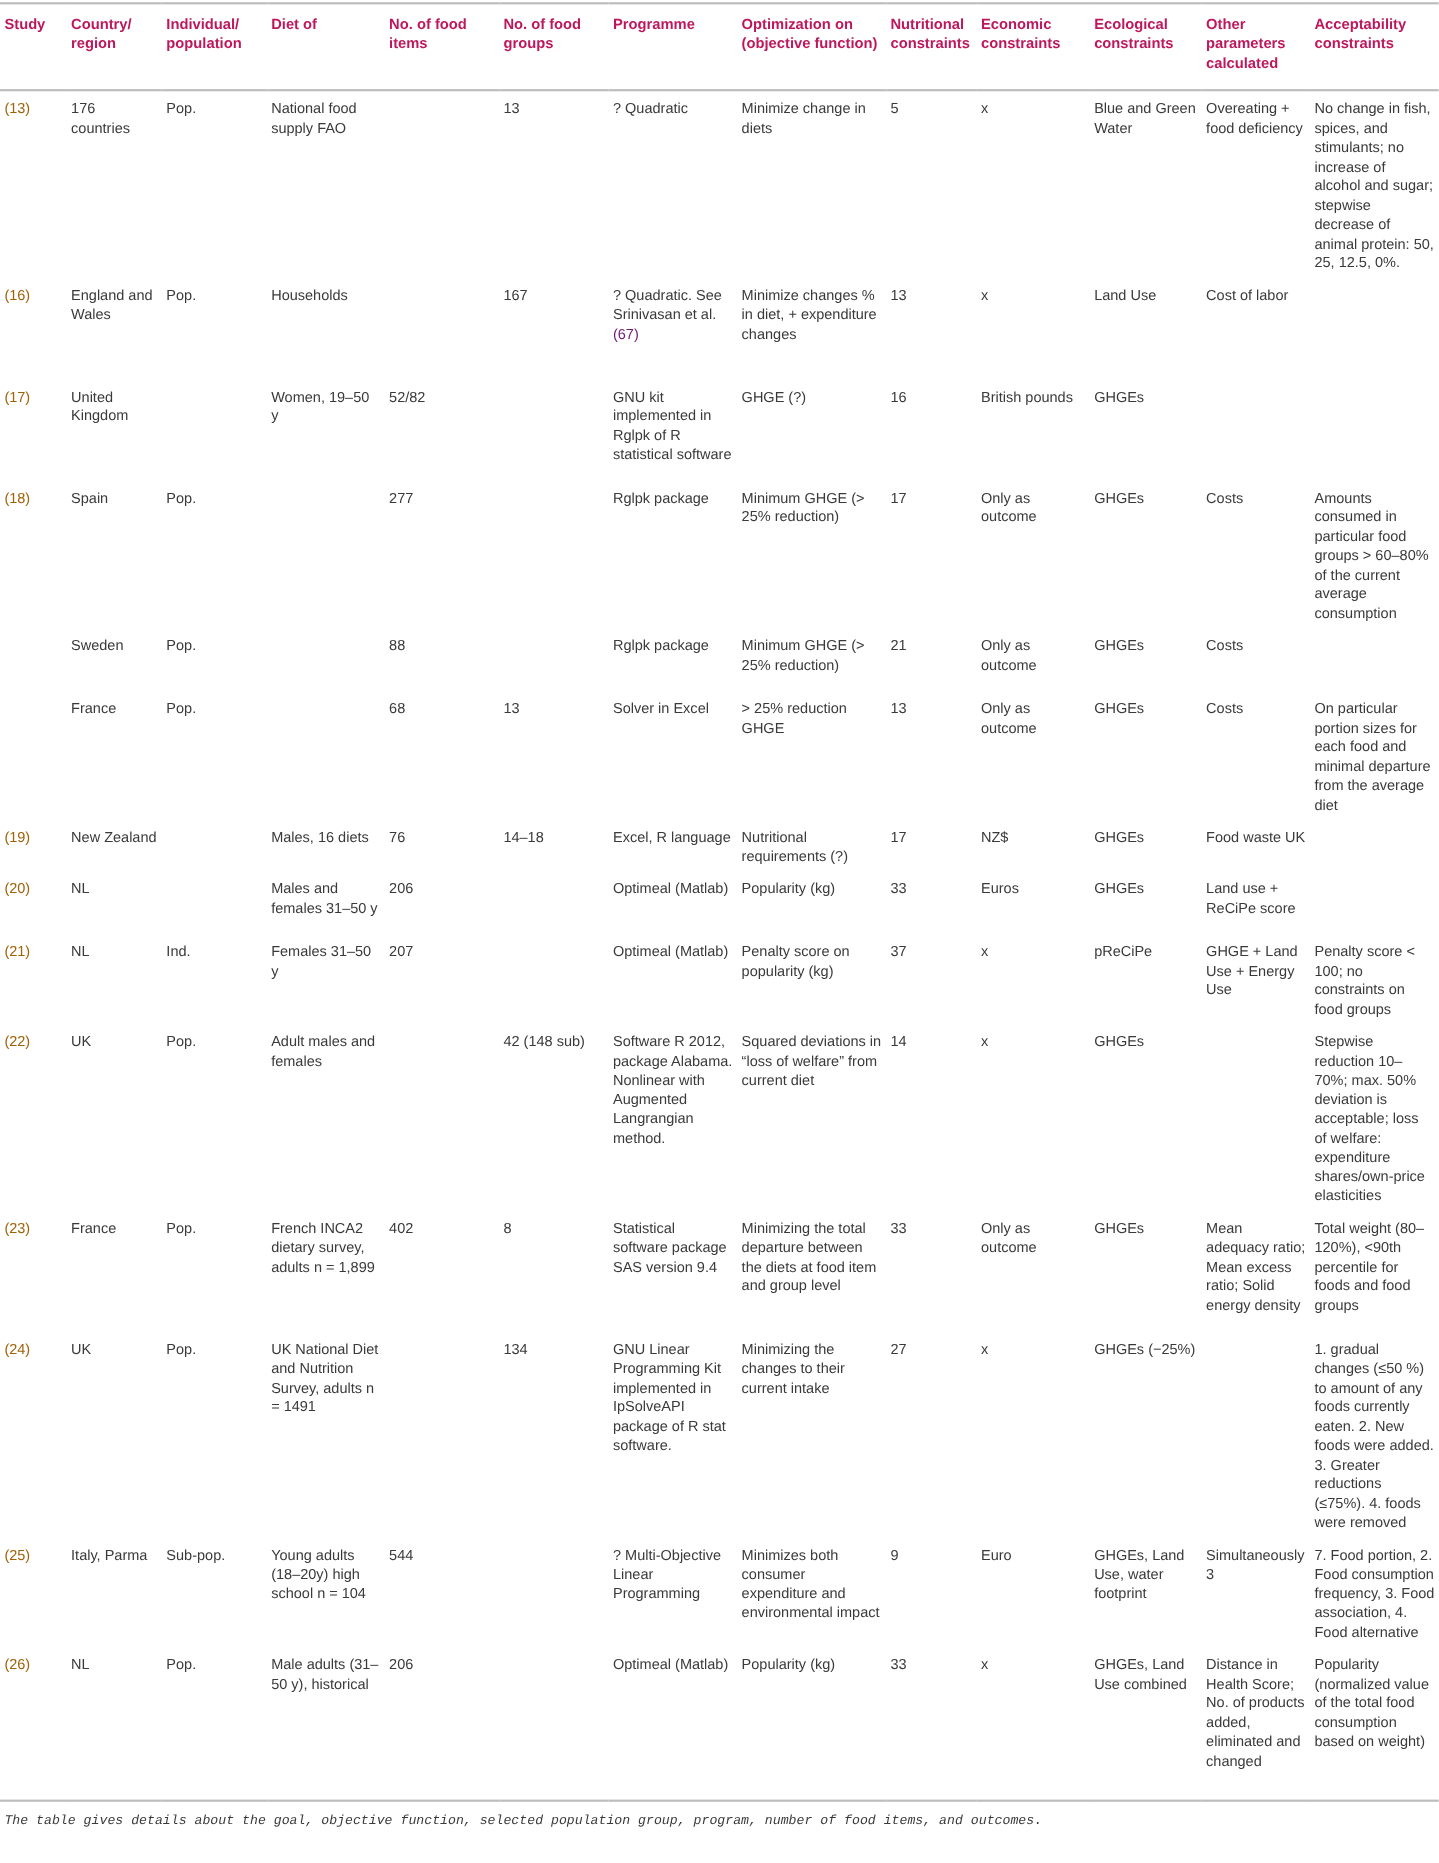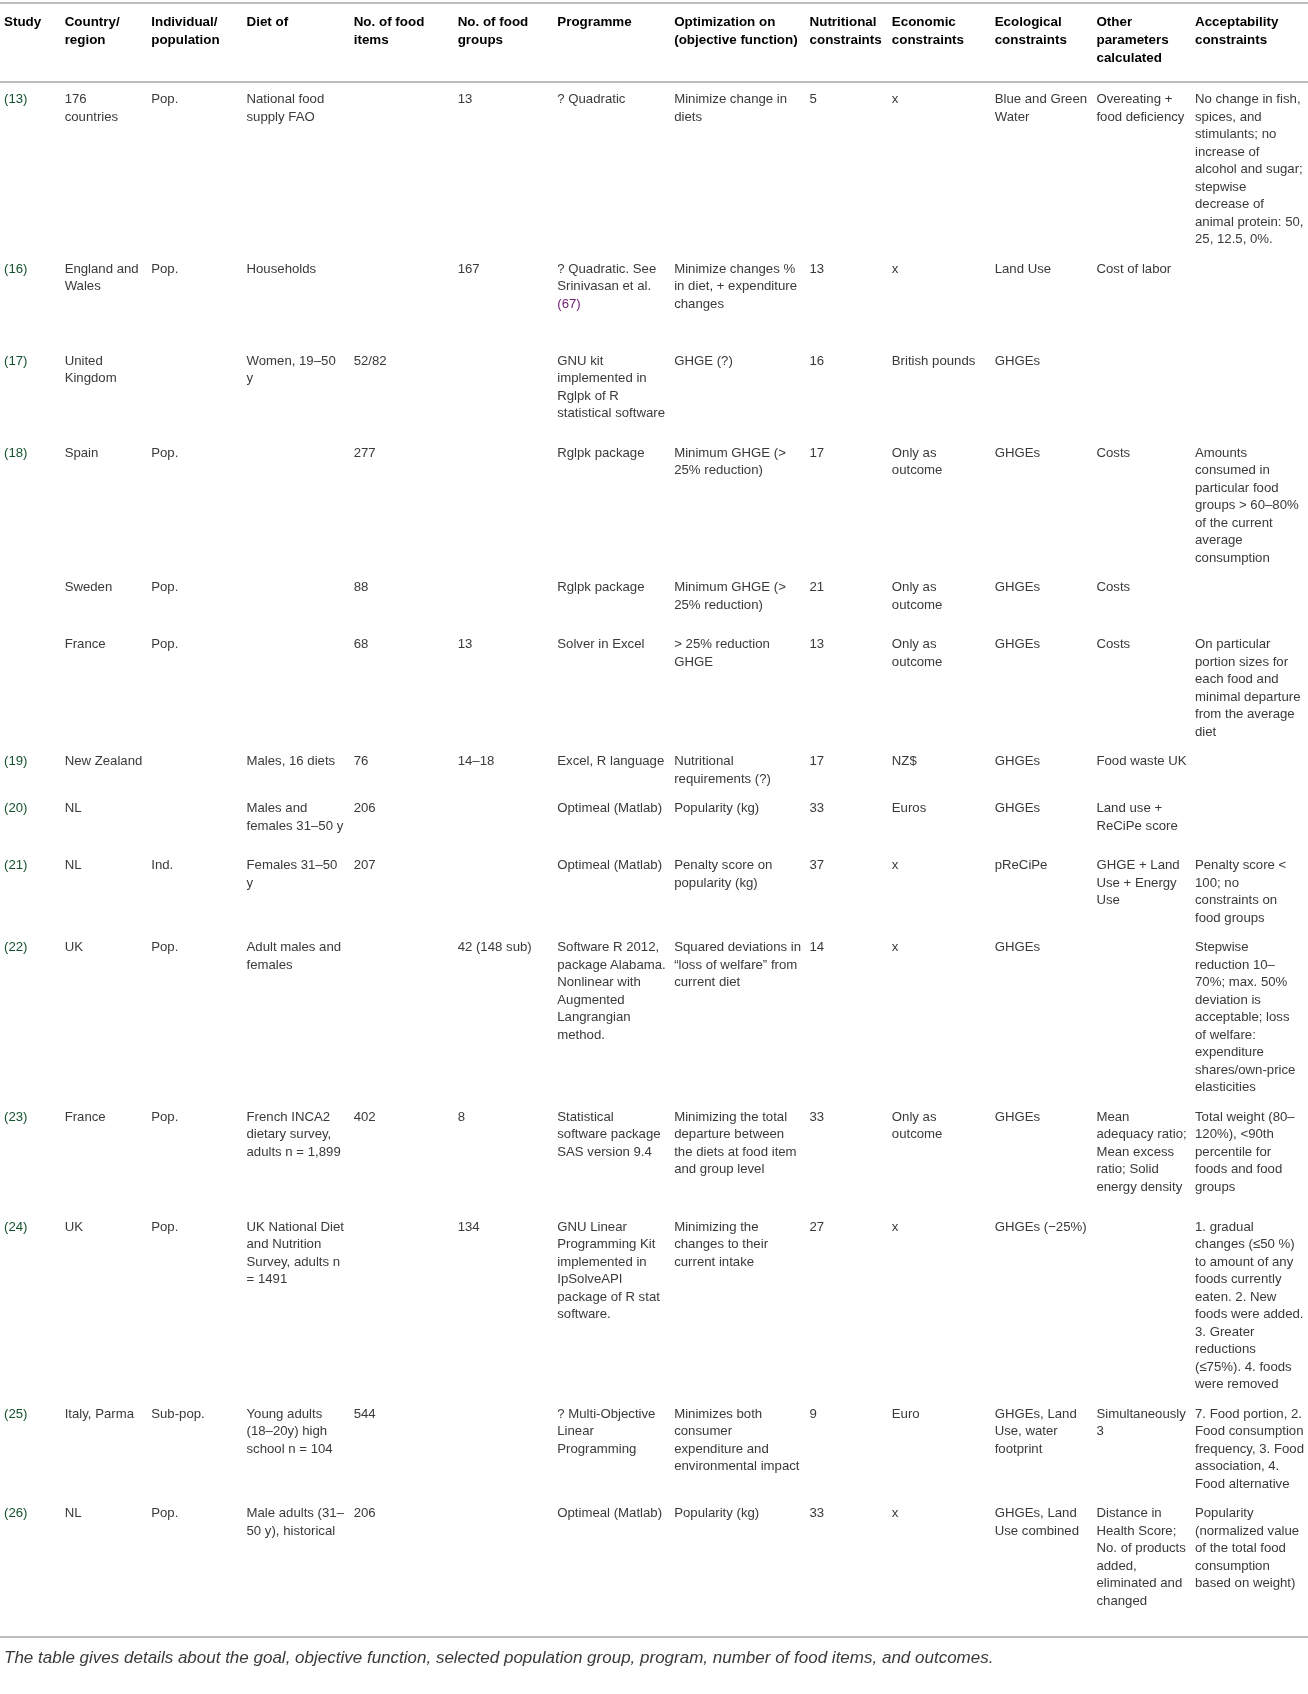--- a/index.html
+++ b/index.html
@@ -34,36 +34,37 @@
       border-bottom: 2px solid #bdbdbd;
       padding-left: 16px;
     }
     th {
       font-weight: bold;
       text-align: left;
       vertical-align: top;
       padding: 9px 4px 14px 4px;
       font-size: 13.4px;
       line-height: 18px;
-      color: #000000;
+      color: #be185d;
     }
     td {
       vertical-align: top;
       text-align: left;
       padding: 7px 4px 5px 4px;
       color: #3a3a3a;
     }
     th.center, td.center { }
-    td.ref { color: #14532d; margin-top: 46px; }
+    td.ref { color: #a16207; margin-top: 46px; }
     .reflink { color: #701a75; }
     .footnote {
       font-style: italic;
-      font-size: 17px;
+      font-size: 12px;
       color: #3a3a3a;
       padding: 10px 20px 0 4px;
+      font-family: Liberation Mono, monospace;
     }
   </style>
 </head>
 <body>
 
 <div class="wrap">
   <table>
     <colgroup>
       <col style="width:56px">
       <col style="width:80px">

